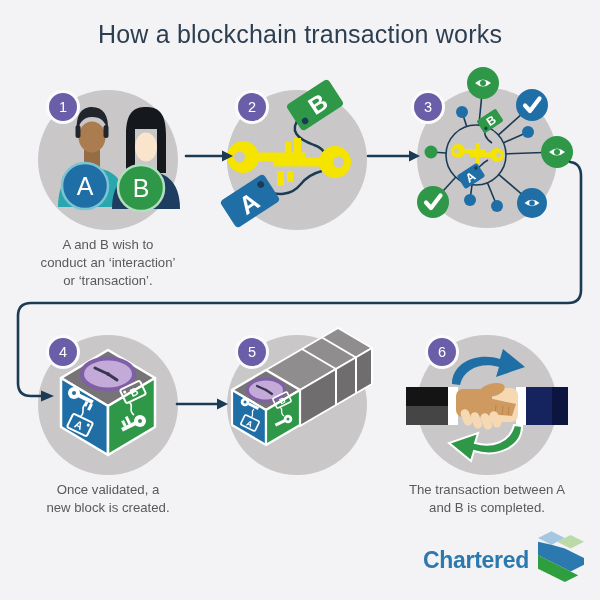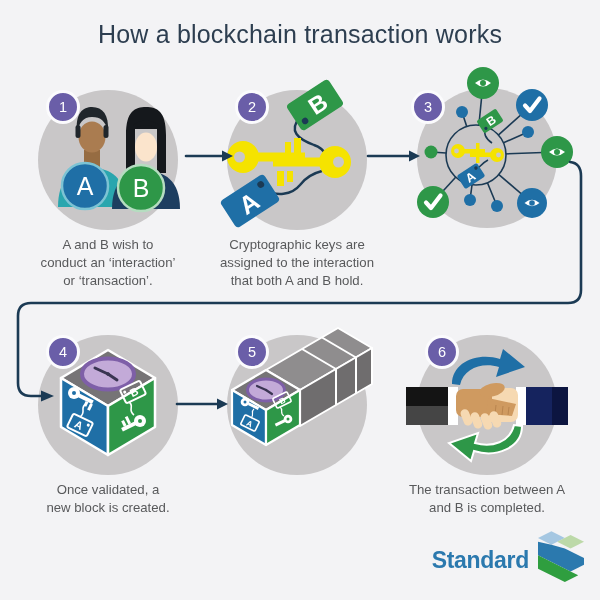--- a/index.html
+++ b/index.html
@@ -95,23 +95,20 @@
       <circle cx="-17" cy="8" r="3.2" fill="#1b3a54"></circle>
       <text x="3" y="9" text-anchor="middle" font-size="24" font-weight="bold" fill="#ffffff">B</text>
     </g>
     <g transform="translate(48,136) rotate(-33)">
       <rect x="-26" y="-16" width="52" height="32" rx="4" fill="#1f6fa6"></rect>
       <circle cx="18" cy="-8" r="3.4" fill="#1b3a54"></circle>
       <text x="-2" y="10" text-anchor="middle" font-size="25" font-weight="bold" fill="#ffffff">A</text>
     </g>
   </svg>
   <div class="badge">2</div>
-  <div class="caption">Cryptographic keys are
-assigned to the interaction
-that both A and B hold.</div>
 </div>
 
 <div class="step step3" style="left:392px;top:63px">
   <svg width="190" height="190" viewBox="0 0 190 190">
     <circle cx="95" cy="95" r="70" fill="#c9c7c8"></circle>
     <g stroke="#1b3a54" stroke-width="1.6">
       <line x1="84" y1="92" x2="91" y2="20"></line>
         <line x1="84" y1="92" x2="140" y2="42"></line>
       <line x1="84" y1="92" x2="70" y2="49"></line>
         <line x1="84" y1="92" x2="136" y2="69"></line>
@@ -316,21 +313,21 @@
   <g fill="#1b3a54">
     <polygon points="233,156 222,150.5 222,161.5"></polygon>
     <polygon points="420,156 409,150.5 409,161.5"></polygon>
     <polygon points="228,404 217,398.5 217,409.5"></polygon>
     <polygon points="54,396 41,390.5 41,401.5"></polygon>
   </g>
 </svg>
 
 <div class="logo">
   <div class="logo-text">
-    <div>Standard</div>
+    <div>Chartered</div>
   </div>
   <svg width="46" height="58" viewBox="0 0 48 60">
     <polygon points="14,0 28,7 14,14 0,7" fill="#a5c7e2"></polygon>
     <polygon points="34,4 48,11 34,18 20,11" fill="#bcd9a8"></polygon>
     <path d="M0,11 L0,25 L34,42 L48,35 L48,28 L28,18 L14,14 Z" fill="#2b79ae"></path>
     <path d="M0,25 L0,39 L28,53 L42,46 L34,42 Z" fill="#2f9e3f"></path>
   </svg>
 </div>
 
 </body></html>

